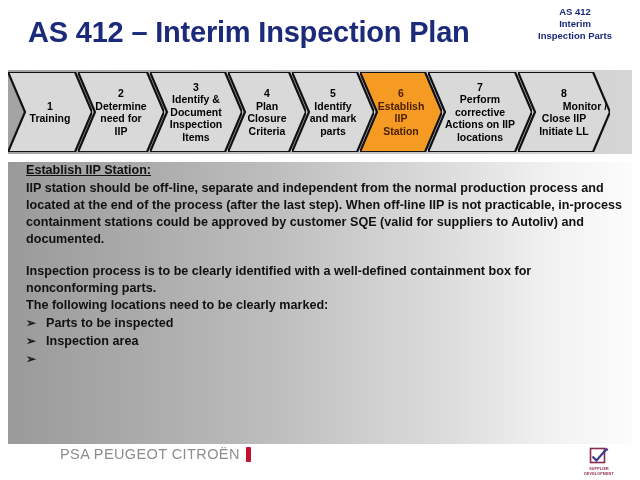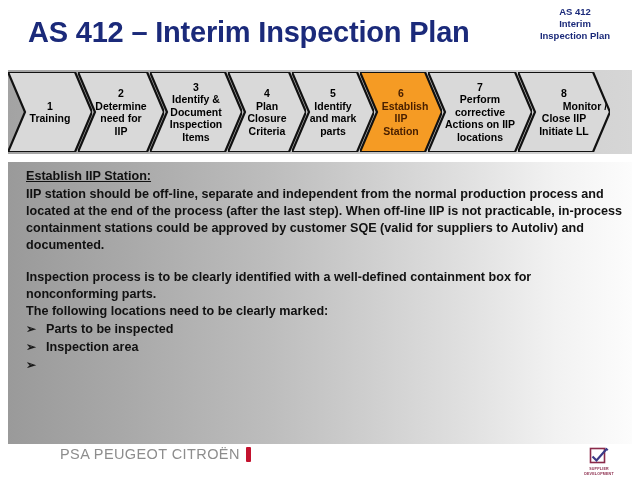--- a/index.html
+++ b/index.html
@@ -85,21 +85,21 @@
     position: absolute;
     left: 8px;
     top: 162px;
     width: 624px;
     height: 282px;
     background: linear-gradient(to right, #9a9a9a 0%, #a8a8a8 18%, #bdbdbd 42%, #dcdcdc 70%, #f2f2f2 88%, #fcfcfc 100%);
   }
   #body-text {
     position: absolute;
     left: 18px;
-    top: 6px;
+    top: 0;
     right: 8px;
     font-size: 12.6px;
     font-weight: bold;
     color: #111111;
     line-height: 17px;
   }
   #body-heading {
     text-decoration: underline;
     display: block;
     margin-bottom: 1px;
@@ -161,21 +161,21 @@
   }
 </style>
 </head>
 <body>
 
 <div id="slide-title">AS 412 – Interim Inspection Plan</div>
 
 <div id="corner-label">
   <span>AS 412</span><br>
   <span>Interim</span><br>
-  <span>Inspection Plan</span>
+  <span>Inspection Parts</span>
 </div>
 
 <div id="chevron-band">
     <div class="chev" style="left: 0px; width: 84px; z-index: 20;">
       <div class="chev-inner">
         <span class="chev-num">1</span>
         <span style="display: block;">Training</span>
       </div>
     </div>
     <div class="chev-outline" style="left: 0px; width: 84px; z-index: 60;">
@@ -232,21 +232,21 @@
       </div>
     </div>
     <div class="chev-outline" style="left: 284px; width: 82px; z-index: 56;">
       <svg width="82" height="80" viewBox="0 0 82 80" preserveAspectRatio="none">
         <polygon points="0,0 65,0 82,40 65,80 0,80 17,40" fill="none" stroke="#111111" stroke-width="2.2" stroke-linejoin="miter"></polygon>
       </svg>
     </div>
     <div class="chev active" style="left: 352px; width: 82px; z-index: 15;">
       <div class="chev-inner">
         <span class="chev-num">6</span>
-        <span style="display: block; padding-left: 8px;">Establish</span>
+        <span style="display: block;">Establish</span>
         <span style="display: block;">IIP</span>
         <span style="display: block;">Station</span>
       </div>
     </div>
     <div class="chev-outline" style="left: 352px; width: 82px; z-index: 55;">
       <svg width="82" height="80" viewBox="0 0 82 80" preserveAspectRatio="none">
         <polygon points="0,0 65,0 82,40 65,80 0,80 17,40" fill="none" stroke="#111111" stroke-width="2.2" stroke-linejoin="miter"></polygon>
       </svg>
     </div>
     <div class="chev" style="left: 420px; width: 104px; z-index: 14;">

